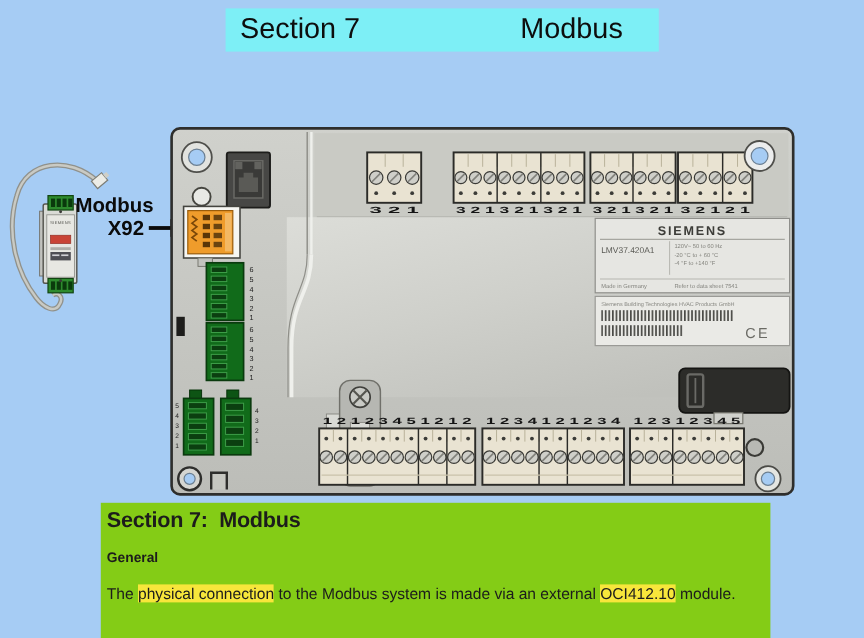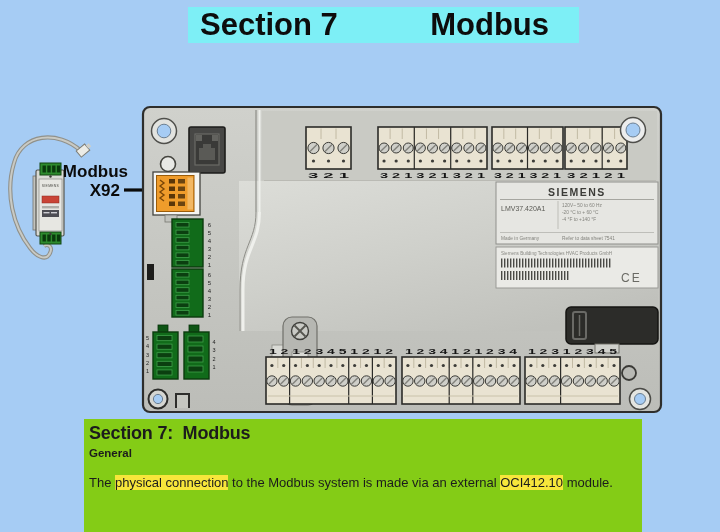--- a/index.html
+++ b/index.html
@@ -1,26 +1,26 @@
 <!DOCTYPE html>
 <html><head>
 <meta charset="utf-8">
 <style>
   html,body{margin:0;padding:0;background:#888;}
   .page{position:relative;width:720px;height:532px;background:#a6ccf4;
         font-family:"Liberation Sans",sans-serif;overflow:hidden;}
-  .banner{position:absolute;left:188px;top:7px;width:391px;height:36px;background:#7deff6;
+  .banner{position:absolute;left:188px;top:7px;width:361px;height:36px;background:#7deff6;
           display:flex;align-items:center;justify-content:space-between;box-sizing:border-box;
-          padding:0 30px 0 12px;font-size:31px;font-weight:bold;color:#0d0d0d;}
+          padding:0 30px 0 12px;font-size:24px;font-weight:normal;color:#0d0d0d;}
   svg.art{position:absolute;left:0;top:0;}
   svg.art text{font-family:"Liberation Sans",sans-serif;}
   .panel{position:absolute;left:84px;top:419px;width:558px;height:116px;background:#84cc16;
          box-sizing:border-box;padding:3px 8px 0 5px;color:#1c1c1c;}
   .panel h1{margin:1px 0 0;font-size:18px;font-weight:bold;white-space:pre-wrap;letter-spacing:-0.2px;}
-  .panel h2{margin:3px 0 0;font-size:11.5px;font-weight:bold;}
+  .panel h2{margin:15px 0 0;font-size:11.5px;font-weight:bold;}
   .panel p{margin:16px 0 0;font-size:13px;white-space:pre-wrap;}
   .hl{background:#f7e63b;}
 </style>
 </head>
 <body>
 
 <div class="page">
 
   <div class="banner">
     <span>Section 7</span>

